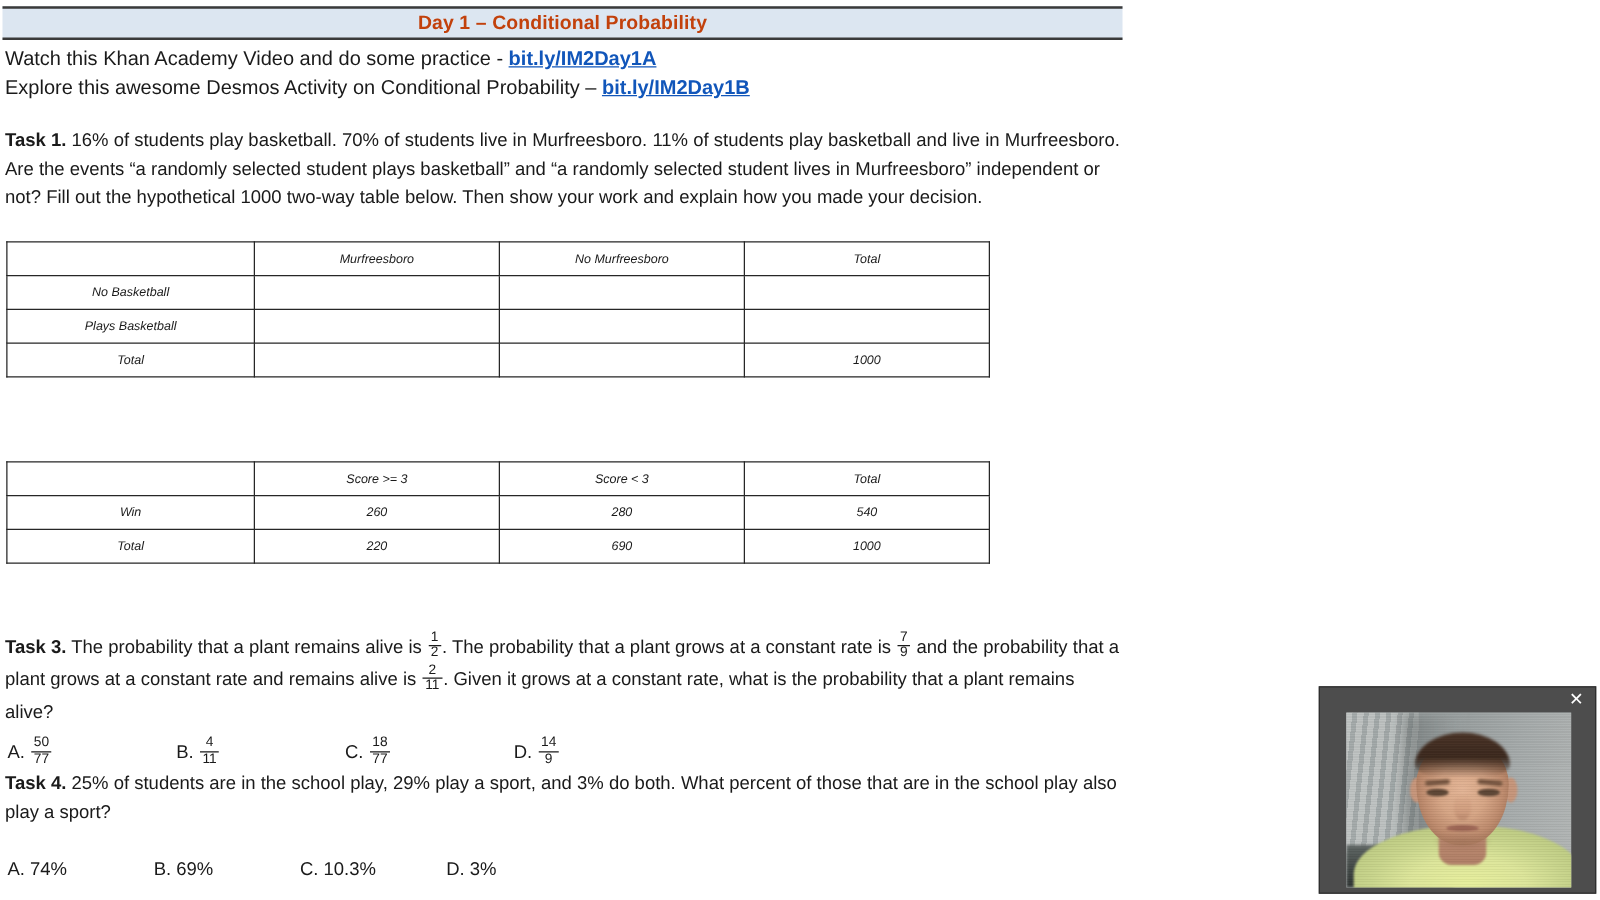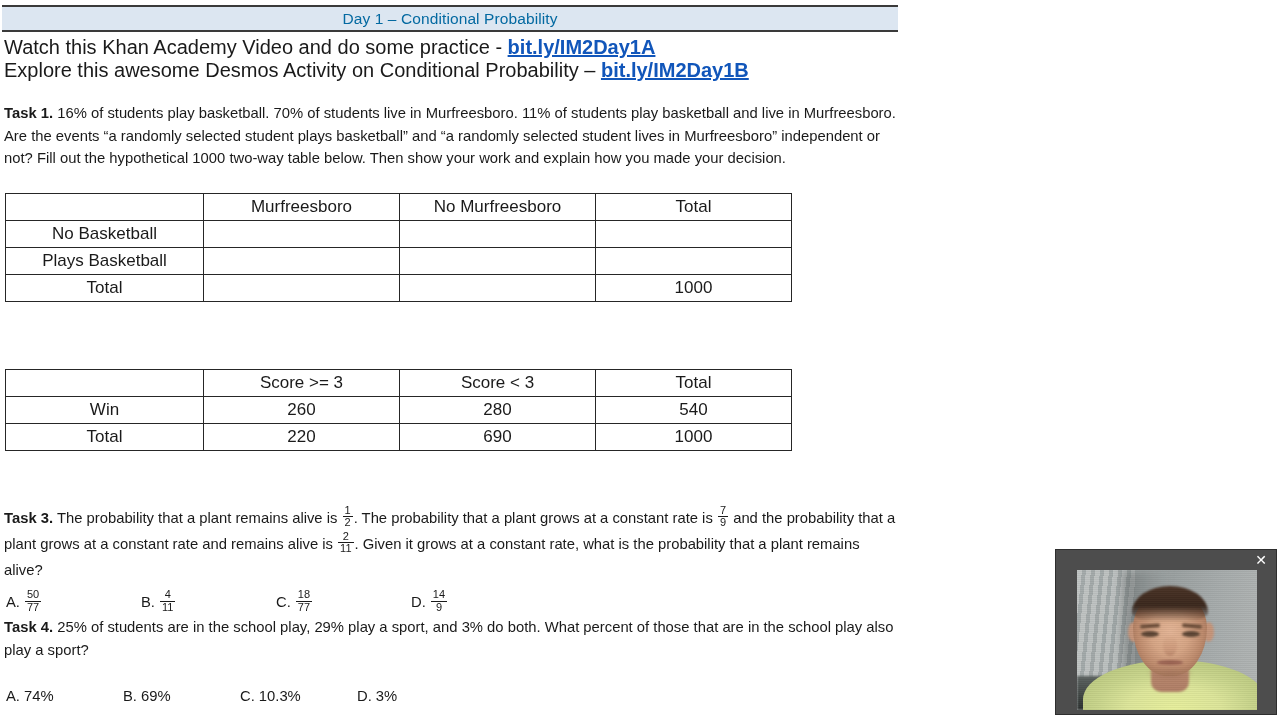--- a/index.html
+++ b/index.html
@@ -35,32 +35,32 @@
     background: #dce6f1;
     border-top: 2px solid #3a3a3a;
     border-bottom: 2px solid #3a3a3a;
     box-sizing: border-box;
     display: flex;
     align-items: center;
     justify-content: center;
   }
   .title-bar .title-text {
     font-size: 15.5px;
-    font-weight: normal;
+    font-weight: bold;
     letter-spacing: 0.1px;
-    color: #0369a1;
+    color: #c2410c;
   }
 
   
   .intro {
     position: absolute;
     left: 4px;
     top: 36px;
     width: 896px;
-    font-size: 20px;
+    font-size: 16px;
     line-height: 23px;
   }
   .intro .line { white-space: nowrap; }
   a.link {
     color: #1156ba;
     font-weight: bold;
     text-decoration: underline;
   }
 
   
@@ -90,21 +90,22 @@
   }
   .frac .num { display: block; padding: 0 2px; }
   .frac .den { display: block; border-top: 1.3px solid #1a1a1a; padding: 0 2px; }
 
   
   table.twoway {
     position: absolute;
     border-collapse: collapse;
     width: 786px;
     table-layout: fixed;
-    font-size: 17px;
+    font-size: 10px;
+    font-style: italic;
   }
   table.twoway td, table.twoway th {
     border: 1.6px solid #262626;
     height: 27px;
     text-align: center;
     vertical-align: middle;
     font-weight: normal;
     padding: 0 4px;
     box-sizing: border-box;
   }

